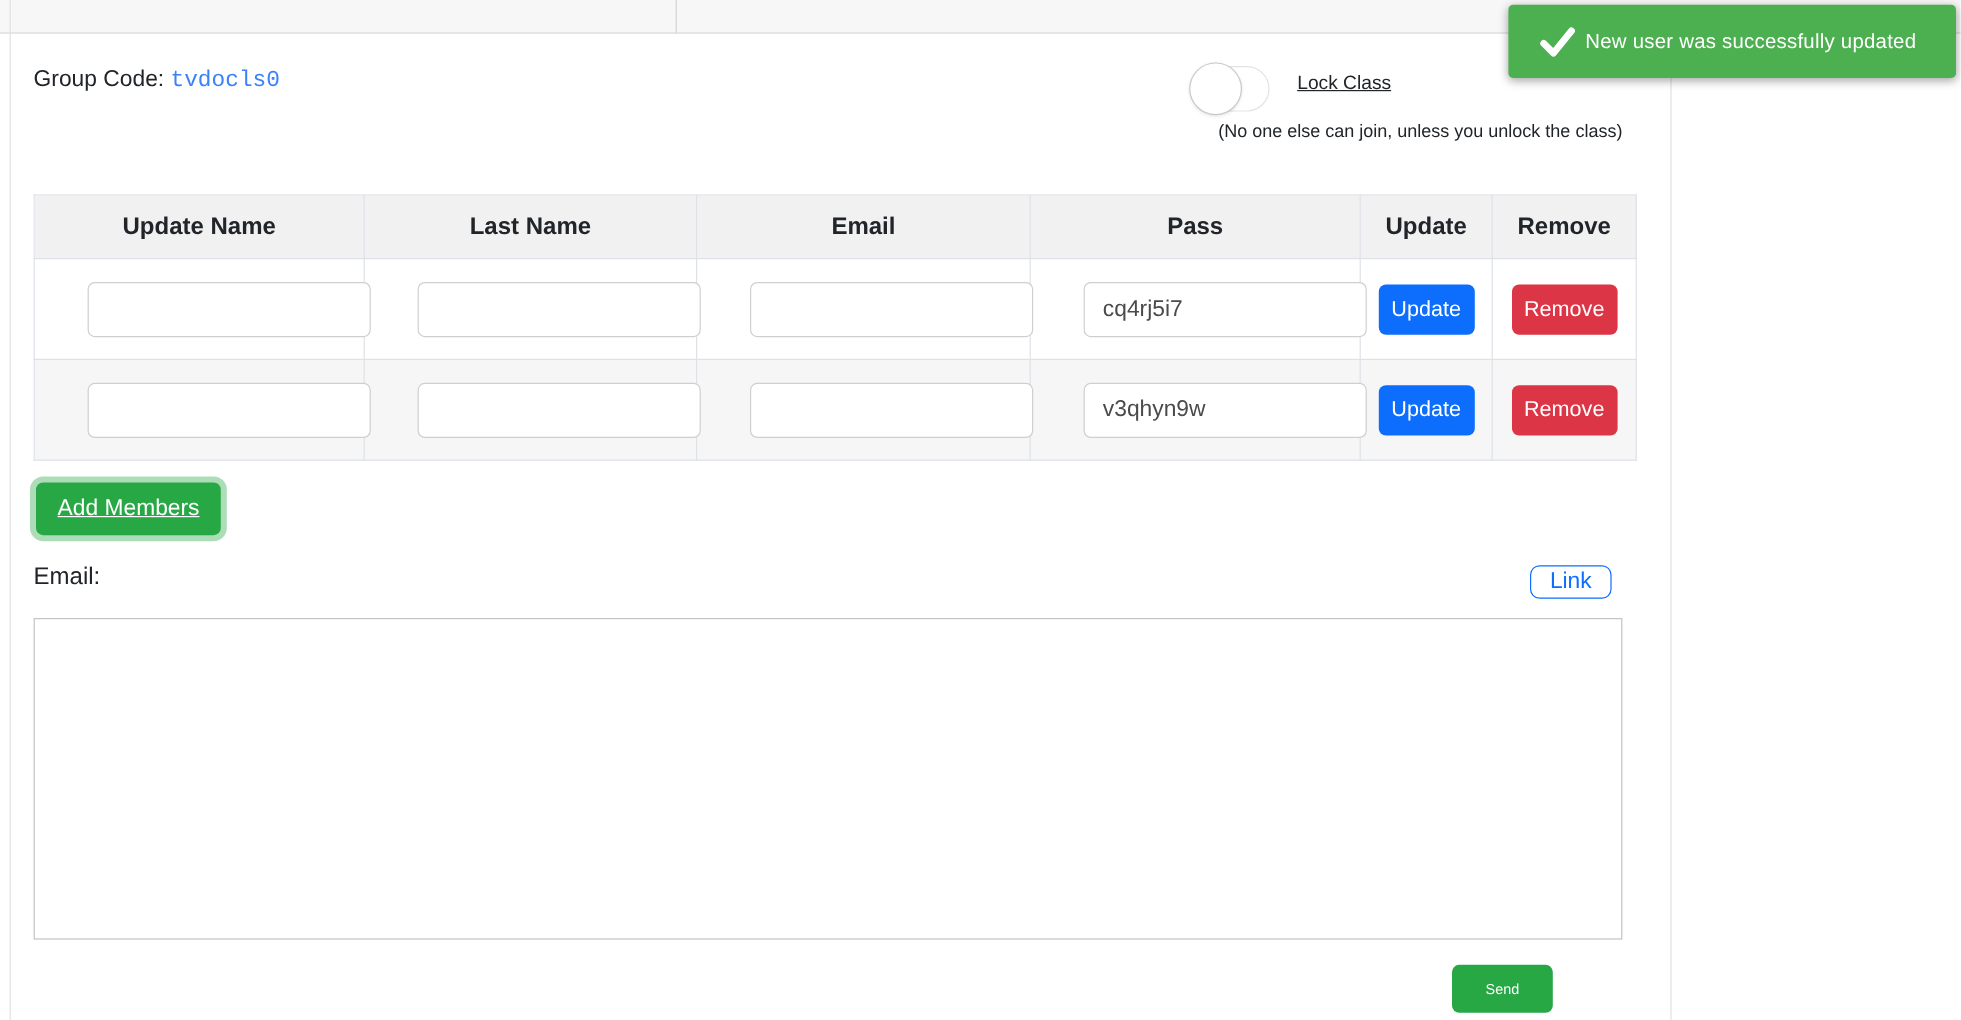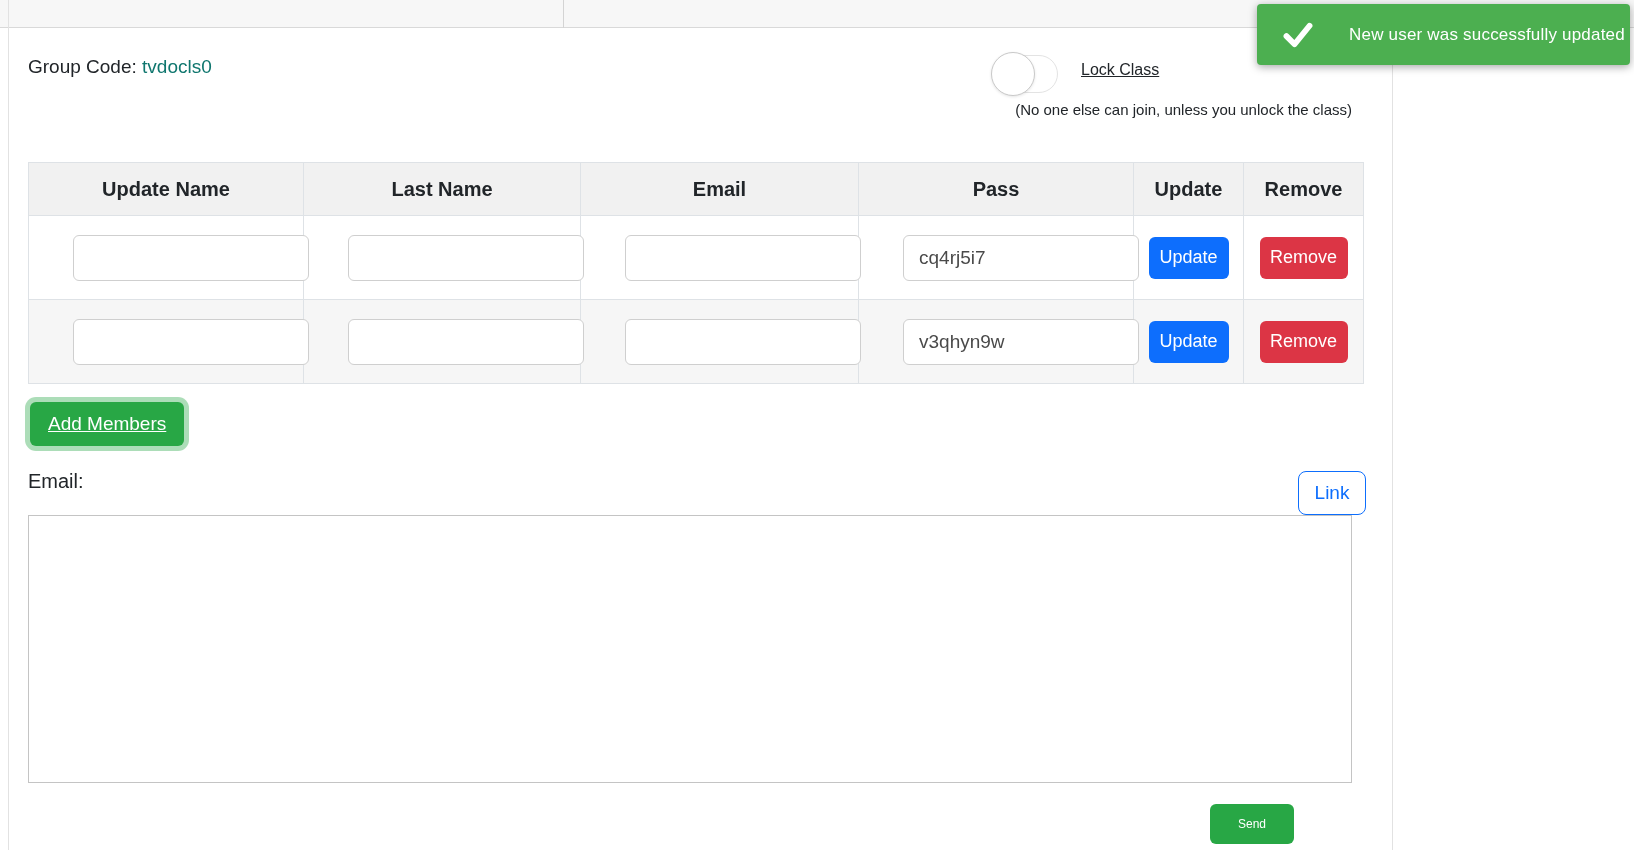--- a/index.html
+++ b/index.html
@@ -7,27 +7,27 @@
   body { font-family: "Liberation Sans", sans-serif; color:#212529; }
   .page { position: relative; width: 1634px; height: 850px; overflow: hidden; background:#fff; }
 
   
   .top-bar { position:absolute; left:0; top:0; width:1634px; height:28px; background:#f7f7f7; border-bottom:1px solid #d9d9d9; }
   .top-bar-divider { position:absolute; left:563px; top:0; width:1px; height:28px; background:#d4d4d4; }
   .panel-border-left { position:absolute; left:8px; top:0; width:1px; height:850px; background:#e2e2e2; }
   .panel-border-right { position:absolute; left:1392px; top:28px; width:1px; height:822px; background:#e2e2e2; }
 
   
-  .toast { position:absolute; left:1257px; top:4px; width:373px; height:61px; background:#4caf50; border-radius:4px; box-shadow:0 2px 8px rgba(0,0,0,.35); display:flex; align-items:center; padding:0 20px 0 26px; gap:36px; color:#fff; z-index:10; }
+  .toast { position:absolute; left:1257px; top:4px; width:373px; height:61px; background:#4caf50; border-radius:4px; box-shadow:0 2px 8px rgba(0,0,0,.35); display:flex; align-items:center; padding:0 20px 0 26px; gap:8px; color:#fff; z-index:10; }
   .toast-check { width:30px; height:30px; flex:0 0 auto; }
   .toast-msg { font-size:17px; letter-spacing:.2px; white-space:nowrap; }
 
   
   .group-code { position:absolute; left:28px; top:56px; font-size:19px; }
-  .group-code a { color:#0f766e; text-decoration:none; }
+  .group-code a { color:#3b82f6; text-decoration:none;font-family:Liberation Mono, monospace; }
 
   
   .lock-switch { position:absolute; left:993px; top:55px; width:65px; height:38px; background:#fff; border:1px solid #e3e3e3; border-radius:19px; cursor:pointer; }
   .lock-knob { position:absolute; left:-3px; top:-4px; width:44px; height:44px; border-radius:50%; background:#fff; border:1px solid #c9c9c9; box-shadow:0 1px 3px rgba(0,0,0,.10); }
   .lock-label { position:absolute; left:1081px; top:61px; font-size:16px;text-decoration:underline; }
   .lock-note { position:absolute; right:282px; top:101px; font-size:15px; color:#212529; white-space:nowrap;margin-left:12px; }
 
   
   .members-table { position:absolute; left:28px; top:162px; width:1335px; border-collapse:collapse; table-layout:fixed; }
   .members-table th, .members-table td { border:1px solid #dee2e6; text-align:center; vertical-align:middle; }
@@ -37,21 +37,21 @@
   .col-first { width:275px; } .col-last { width:277px; } .col-email { width:278px; }
   .col-pass { width:275px; } .col-update { width:110px; } .col-remove { width:120px; }
   .cell-input { width:236px; height:46px; border:1px solid #cfcfcf; border-radius:6px; font-family:"Liberation Sans",sans-serif; font-size:19px; color:#4a4a4a; padding:0 15px; background:#fff; outline:none;margin-left:44px; }
   .btn { display:inline-block; border:none; border-radius:6px; color:#fff; font-family:"Liberation Sans",sans-serif; cursor:pointer; }
   .btn-update { width:80px; height:42px; background:#0d6efd; font-size:18px; }
   .btn-remove { width:88px; height:42px; background:#dc3545; font-size:18px; }
 
   
   .btn-add { position:absolute; left:30px; top:402px; height:44px; padding:0 18px; background:#28a745; font-size:19px; border-radius:6px; box-shadow:0 0 0 5px rgba(72,180,97,.45);text-decoration:underline; }
   .email-label { position:absolute; left:28px; top:470px; font-size:20px; }
-  .btn-link { position:absolute; left:1275px; top:471px; width:68px; height:44px; background:#fff; border:1px solid #0d6efd; color:#0d6efd; font-size:19px; border-radius:8px; font-family:"Liberation Sans",sans-serif; cursor:pointer;margin-left:23px; }
+  .btn-link { position:absolute; left:1275px; top:471px; width:68px; height:28px; background:#fff; border:1px solid #0d6efd; color:#0d6efd; font-size:19px; border-radius:8px; font-family:"Liberation Sans",sans-serif; cursor:pointer; }
   .email-textarea { position:absolute; left:28px; top:515px; width:1324px; height:268px; border:1px solid #c4c4c4; resize:none; font-family:"Liberation Sans",sans-serif; font-size:17px; padding:10px; outline:none; background:#fff; }
   .btn-send { position:absolute; left:1210px; top:804px; width:84px; height:40px; background:#28a745; font-size:12px; }
 </style>
 </head>
 <body>
 
 <div class="page">
 
   <div class="top-bar">
     <div class="top-bar-divider"></div>

